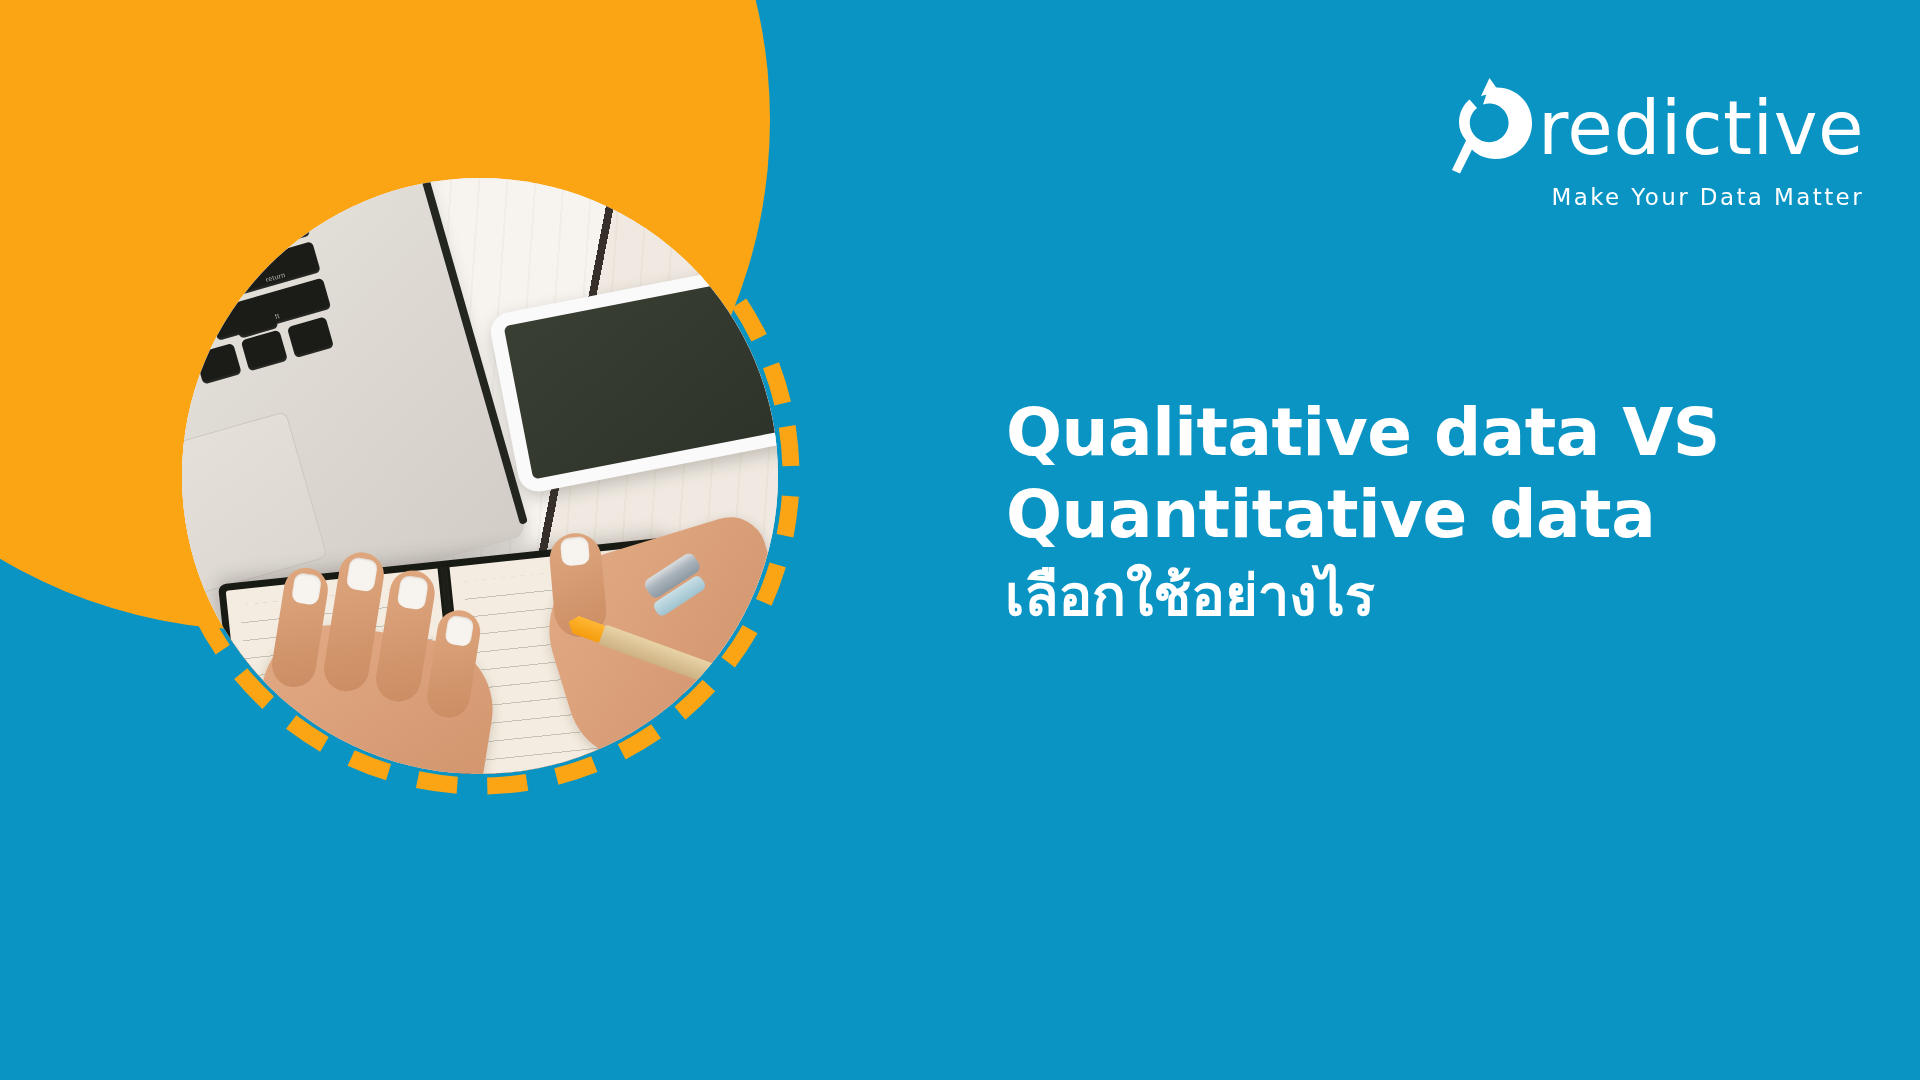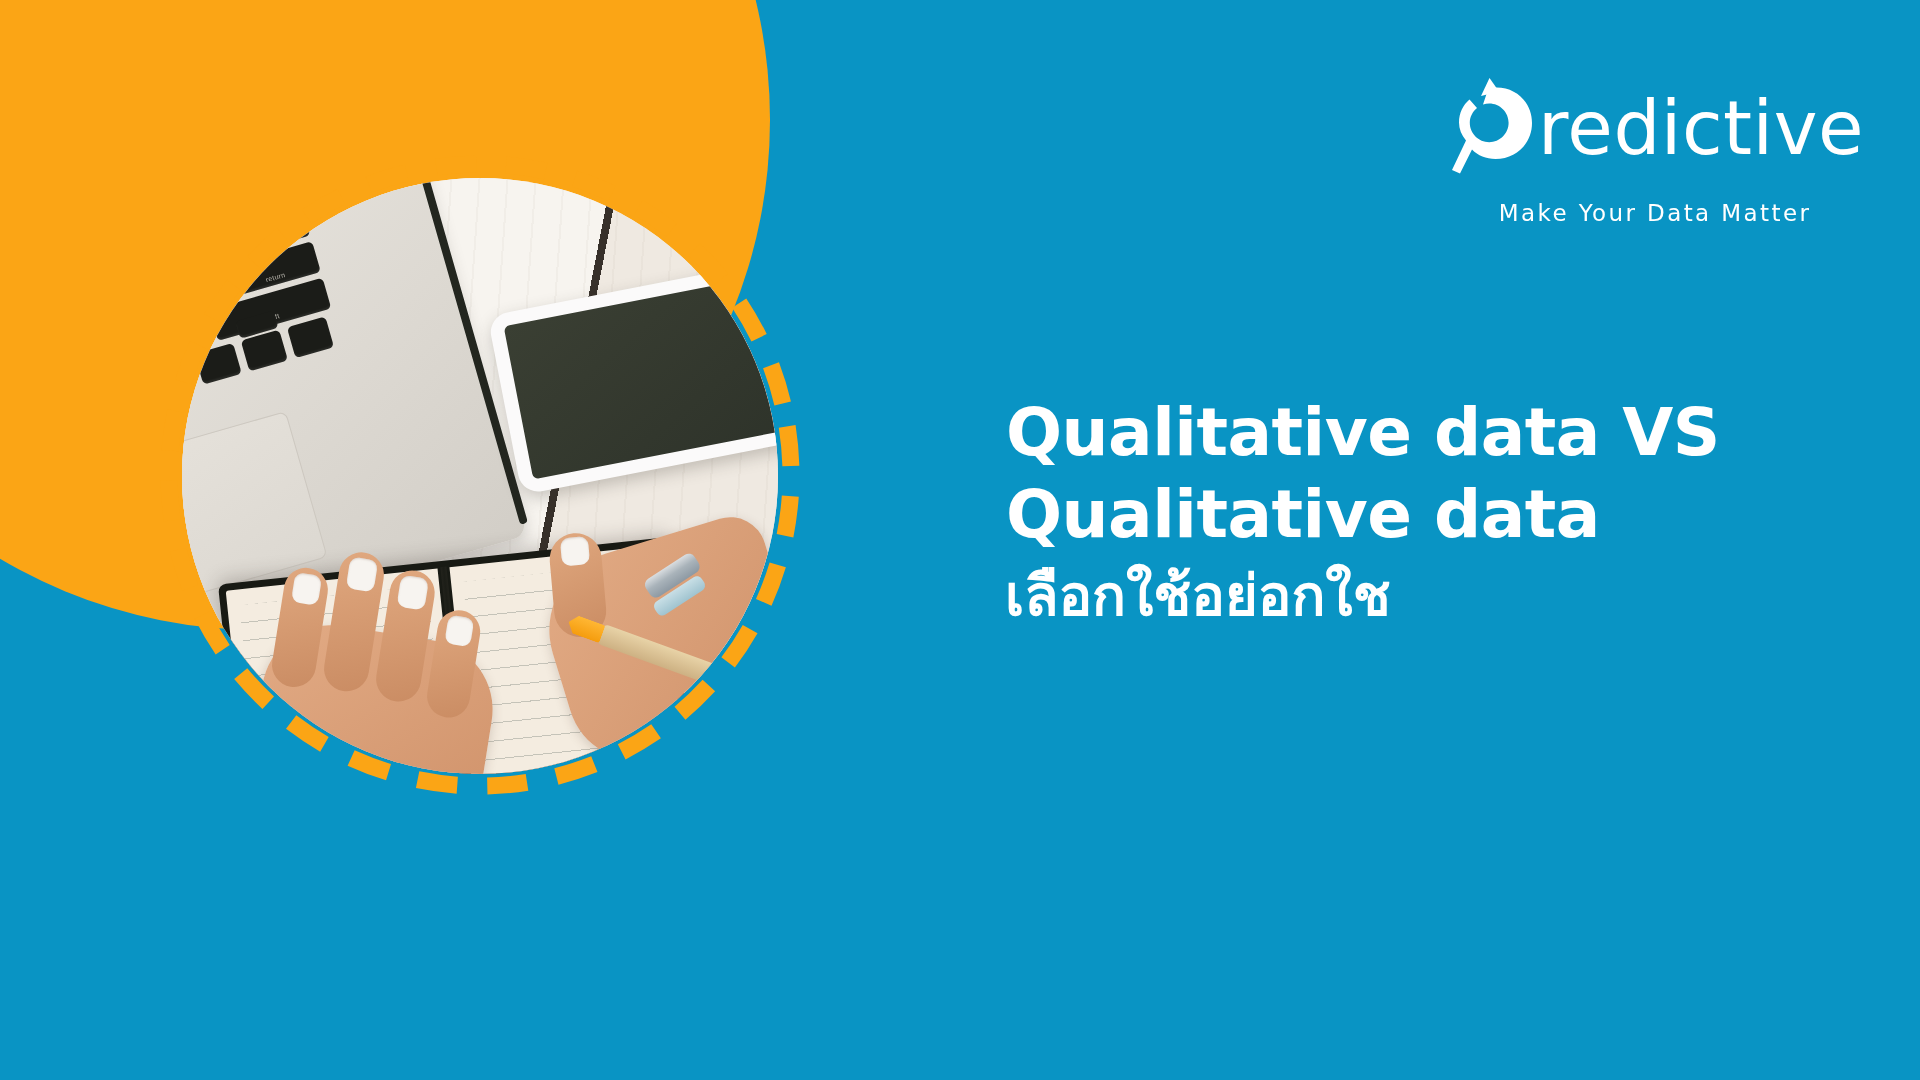--- a/index.html
+++ b/index.html
@@ -296,24 +296,23 @@
     line-height: 0.92;
     font-weight: 400;
     letter-spacing: 0.5px;
     font-family: "DejaVu Sans", sans-serif;
     margin-left: -4px;
   }
   .logo-tagline {
     color: #ffffff;
     font-size: 23px;
     letter-spacing: 2.4px;
-    margin-top: 22px;
+    margin-top: 6px;
     font-family: "DejaVu Sans", sans-serif;
     white-space: nowrap;
-    text-align: center;
   }
 
   
   .text-block {
     position: absolute;
     left: 1005px;
     top: 392px;
     z-index: 6;
     width: 860px;
   }
@@ -437,17 +436,17 @@
           <path fill="#ffffff" d="M43.5 0 L53 13.5 L35 18 Z"></path>
         </svg>
       </span>
       <span class="logo-word">redictive</span>
     </div>
     <div class="logo-tagline">Make Your Data Matter</div>
   </div>
 
   <div class="text-block">
     <div class="headline">Qualitative data VS</div>
-    <div class="headline">Qualitative data</div>
-    <div class="subline">เลือกใช้อย่อกใช</div>
+    <div class="headline">Quantitative data</div>
+    <div class="subline">เลือกใช้อย่างไร</div>
   </div>
 
 </div>
 
 </body></html>

